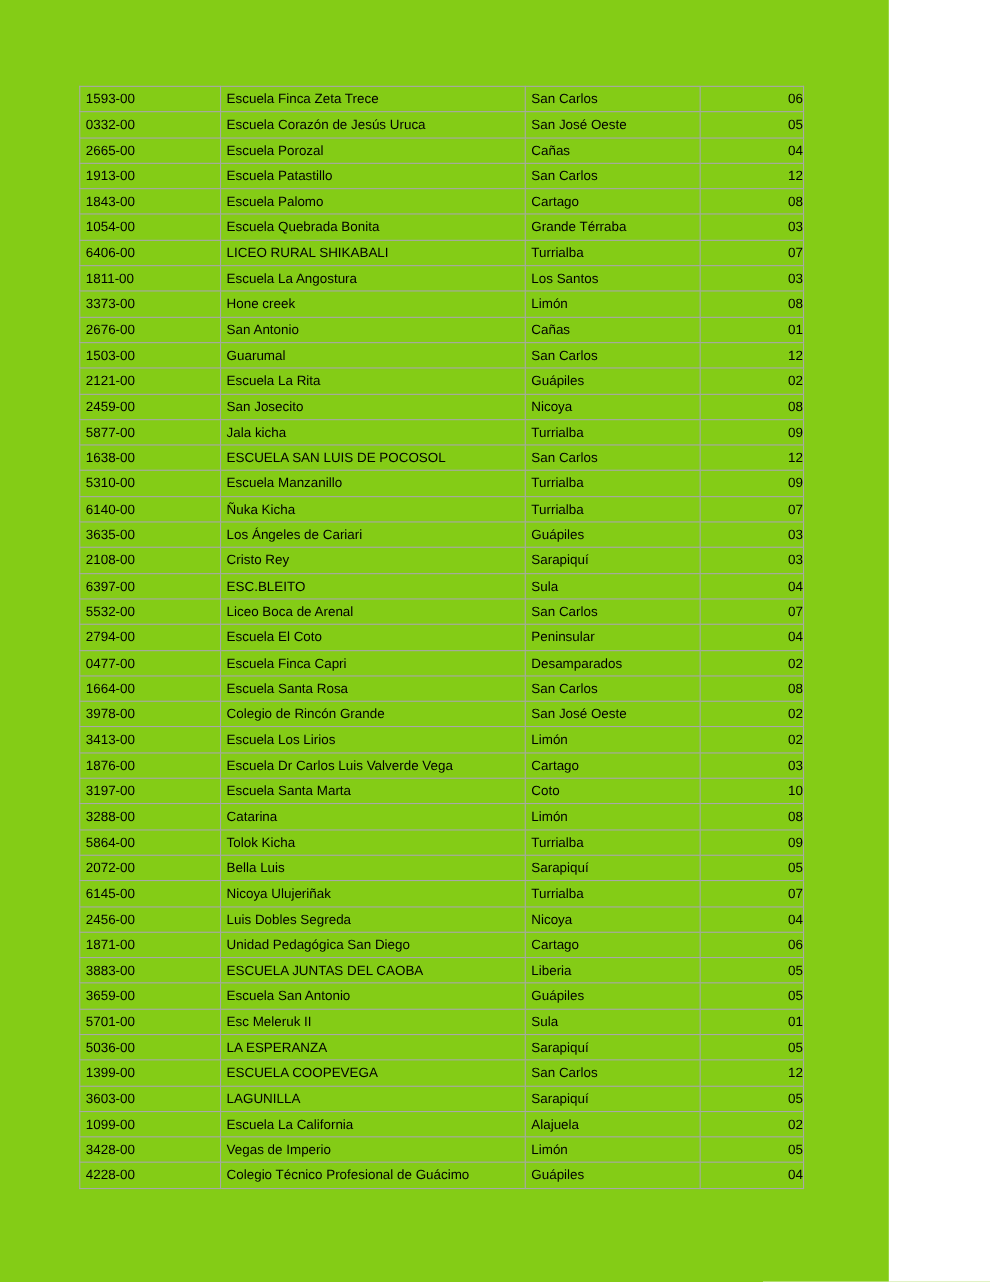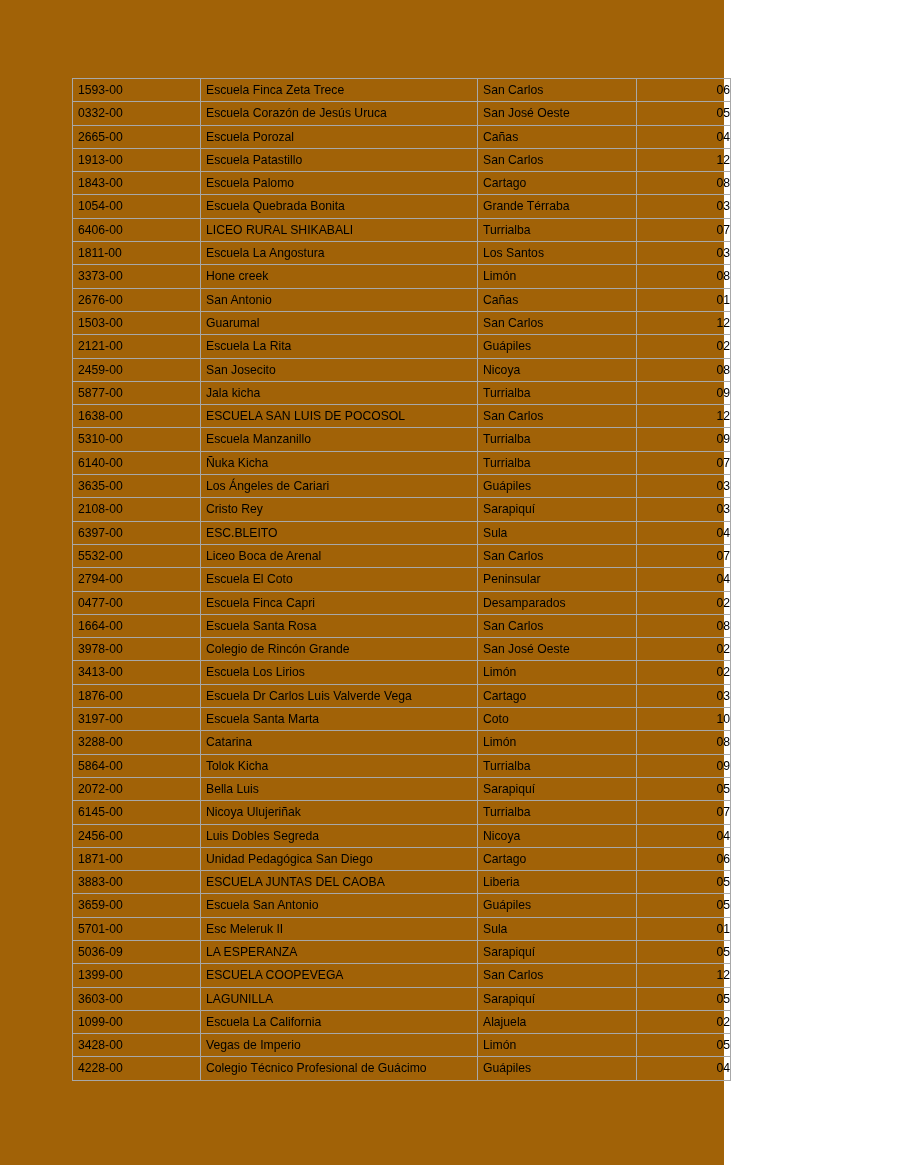--- a/index.html
+++ b/index.html
@@ -12,23 +12,23 @@
     height: 1165px;
     font-family: "Liberation Sans", sans-serif;
     color: #000000;
     position: relative;
     overflow: hidden;
   }
   .page {
     position: absolute;
     left: 0;
     top: 0;
-    width: 724px;
+    width: 808px;
     height: 1165px;
-    background: #a16207;
+    background: #84cc16;
   }
   .table-wrap {
     position: absolute;
     left: 72px;
     top: 78px;
     width: 658px;
   }
   table.schools {
     border-collapse: collapse;
     width: 658px;
@@ -285,21 +285,21 @@
             <td>Guápiles</td>
             <td class="num">05</td>
           </tr>
           <tr>
             <td>5701-00</td>
             <td>Esc Meleruk II</td>
             <td>Sula</td>
             <td class="num">01</td>
           </tr>
           <tr>
-            <td>5036-09</td>
+            <td>5036-00</td>
             <td>LA ESPERANZA</td>
             <td>Sarapiquí</td>
             <td class="num">05</td>
           </tr>
           <tr>
             <td>1399-00</td>
             <td>ESCUELA COOPEVEGA</td>
             <td>San Carlos</td>
             <td class="num">12</td>
           </tr>

